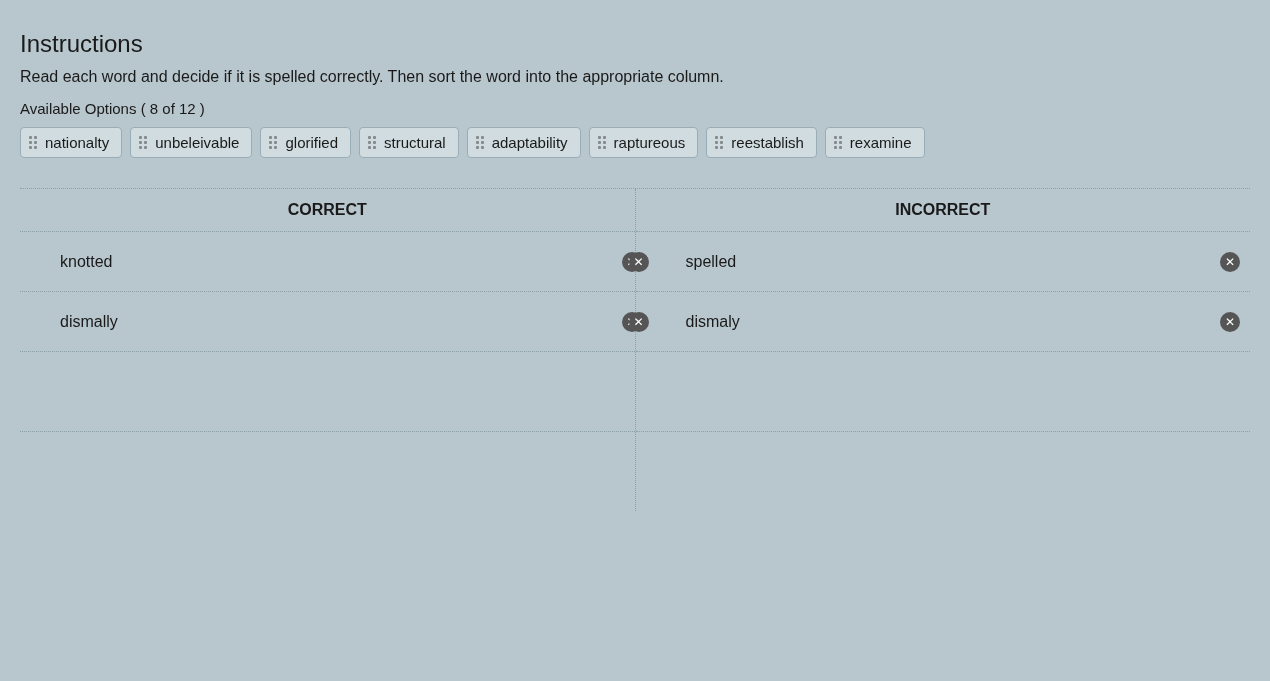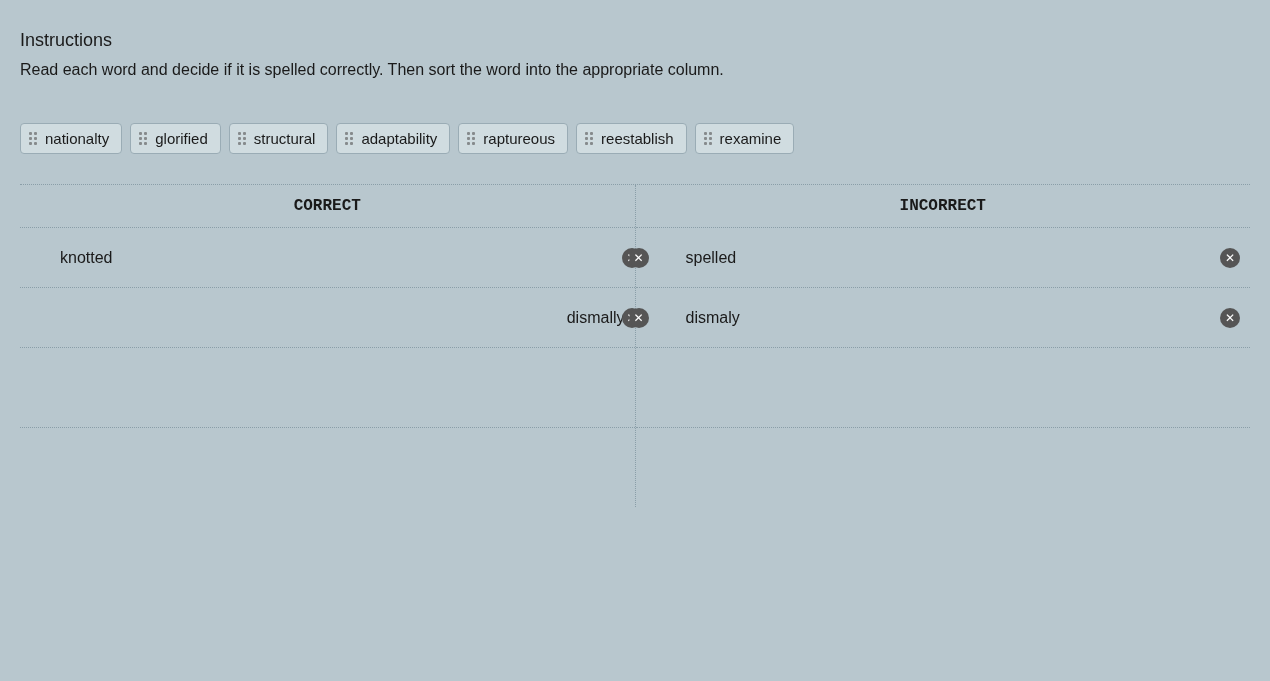--- a/index.html
+++ b/index.html
@@ -13,30 +13,30 @@
     }
 
     .main-container {
       background-color: #b8c7ce;
       width: 1270px;
       min-height: 681px;
       padding: 30px 20px 20px 20px;
     }
 
     .instructions-title {
-      font-size: 18px;
+      font-size: 24px;
       font-weight: 400;
       color: #1a1a1a;
       margin-bottom: 10px;
     }
 
     .instructions-text {
       font-size: 16px;
       color: #1a1a1a;
-      margin-bottom: 44px;
+      margin-bottom: 14px;
     }
 
     .available-options-label {
       font-size: 15px;
       color: #1a1a1a;
       margin-bottom: 10px;
     }
 
     .options-row {
       display: flex;
@@ -73,21 +73,20 @@
     .incorrect-col {
       flex: 1;
     }
 
     .col-header {
       text-align: center;
       font-size: 16px;
       font-weight: 700;
       color: #1a1a1a;
       padding: 12px 0;
-      font-family: Liberation Mono, monospace;
     }
 
     .col-rows {
       width: 100%;
     }
 
     .sort-row {
       display: flex;
       align-items: center;
       min-height: 60px;
@@ -177,32 +176,44 @@
 </head>
 <body>
 
 <div class="main-container">
 
   <div>
     <div class="instructions-title">Instructions</div>
     <div class="instructions-text">Read each word and decide if it is spelled correctly. Then sort the word into the appropriate column.</div>
   </div>
 
+  <div class="available-options-label">Available Options ( 8 of 12 )</div>
 
   <div class="options-row" id="options-row">
   <div class="option-chip" draggable="true">
         <span style="display: inline-grid; grid-template-columns: 3px 3px; grid-template-rows: repeat(3, 3px); gap: 2px; opacity: 0.6; margin-right: 2px;">
           <span style="width: 3px; height: 3px; background: rgb(85, 85, 85); border-radius: 1px; display: block;"></span>
           <span style="width: 3px; height: 3px; background: rgb(85, 85, 85); border-radius: 1px; display: block;"></span>
           <span style="width: 3px; height: 3px; background: rgb(85, 85, 85); border-radius: 1px; display: block;"></span>
           <span style="width: 3px; height: 3px; background: rgb(85, 85, 85); border-radius: 1px; display: block;"></span>
           <span style="width: 3px; height: 3px; background: rgb(85, 85, 85); border-radius: 1px; display: block;"></span>
           <span style="width: 3px; height: 3px; background: rgb(85, 85, 85); border-radius: 1px; display: block;"></span>
         </span>
         <span>nationalty</span>
+      </div>
+      <div class="option-chip" draggable="true">
+        <span style="display: inline-grid; grid-template-columns: 3px 3px; grid-template-rows: repeat(3, 3px); gap: 2px; opacity: 0.6; margin-right: 2px;">
+          <span style="width: 3px; height: 3px; background: rgb(85, 85, 85); border-radius: 1px; display: block;"></span>
+          <span style="width: 3px; height: 3px; background: rgb(85, 85, 85); border-radius: 1px; display: block;"></span>
+          <span style="width: 3px; height: 3px; background: rgb(85, 85, 85); border-radius: 1px; display: block;"></span>
+          <span style="width: 3px; height: 3px; background: rgb(85, 85, 85); border-radius: 1px; display: block;"></span>
+          <span style="width: 3px; height: 3px; background: rgb(85, 85, 85); border-radius: 1px; display: block;"></span>
+          <span style="width: 3px; height: 3px; background: rgb(85, 85, 85); border-radius: 1px; display: block;"></span>
+        </span>
+        <span>unbeleivable</span>
       </div>
       <div class="option-chip" draggable="true">
         <span style="display: inline-grid; grid-template-columns: 3px 3px; grid-template-rows: repeat(3, 3px); gap: 2px; opacity: 0.6; margin-right: 2px;">
           <span style="width: 3px; height: 3px; background: rgb(85, 85, 85); border-radius: 1px; display: block;"></span>
           <span style="width: 3px; height: 3px; background: rgb(85, 85, 85); border-radius: 1px; display: block;"></span>
           <span style="width: 3px; height: 3px; background: rgb(85, 85, 85); border-radius: 1px; display: block;"></span>
           <span style="width: 3px; height: 3px; background: rgb(85, 85, 85); border-radius: 1px; display: block;"></span>
           <span style="width: 3px; height: 3px; background: rgb(85, 85, 85); border-radius: 1px; display: block;"></span>
           <span style="width: 3px; height: 3px; background: rgb(85, 85, 85); border-radius: 1px; display: block;"></span>
         </span>
@@ -266,21 +277,21 @@
     </div>
 
   <div class="columns-area">
     <div class="correct-col">
       <div class="col-header">CORRECT</div>
       <div class="col-rows" id="correct-rows">
       <div class="sort-row" style="position: relative;">
             <span class="sort-row-word">knotted</span>
             <button class="correct-remove-btn">✕</button>
           </div>
-          <div class="sort-row" style="position: relative; justify-content: flex-end;">
+          <div class="sort-row" style="position: relative;">
             <span class="sort-row-word">dismally</span>
             <button class="correct-remove-btn">✕</button>
           </div>
           <div class="empty-row"></div>
           <div class="empty-row"></div>
         </div>
     </div>
     <div class="incorrect-col">
       <div class="col-header">INCORRECT</div>
       <div class="col-rows" id="incorrect-rows">

